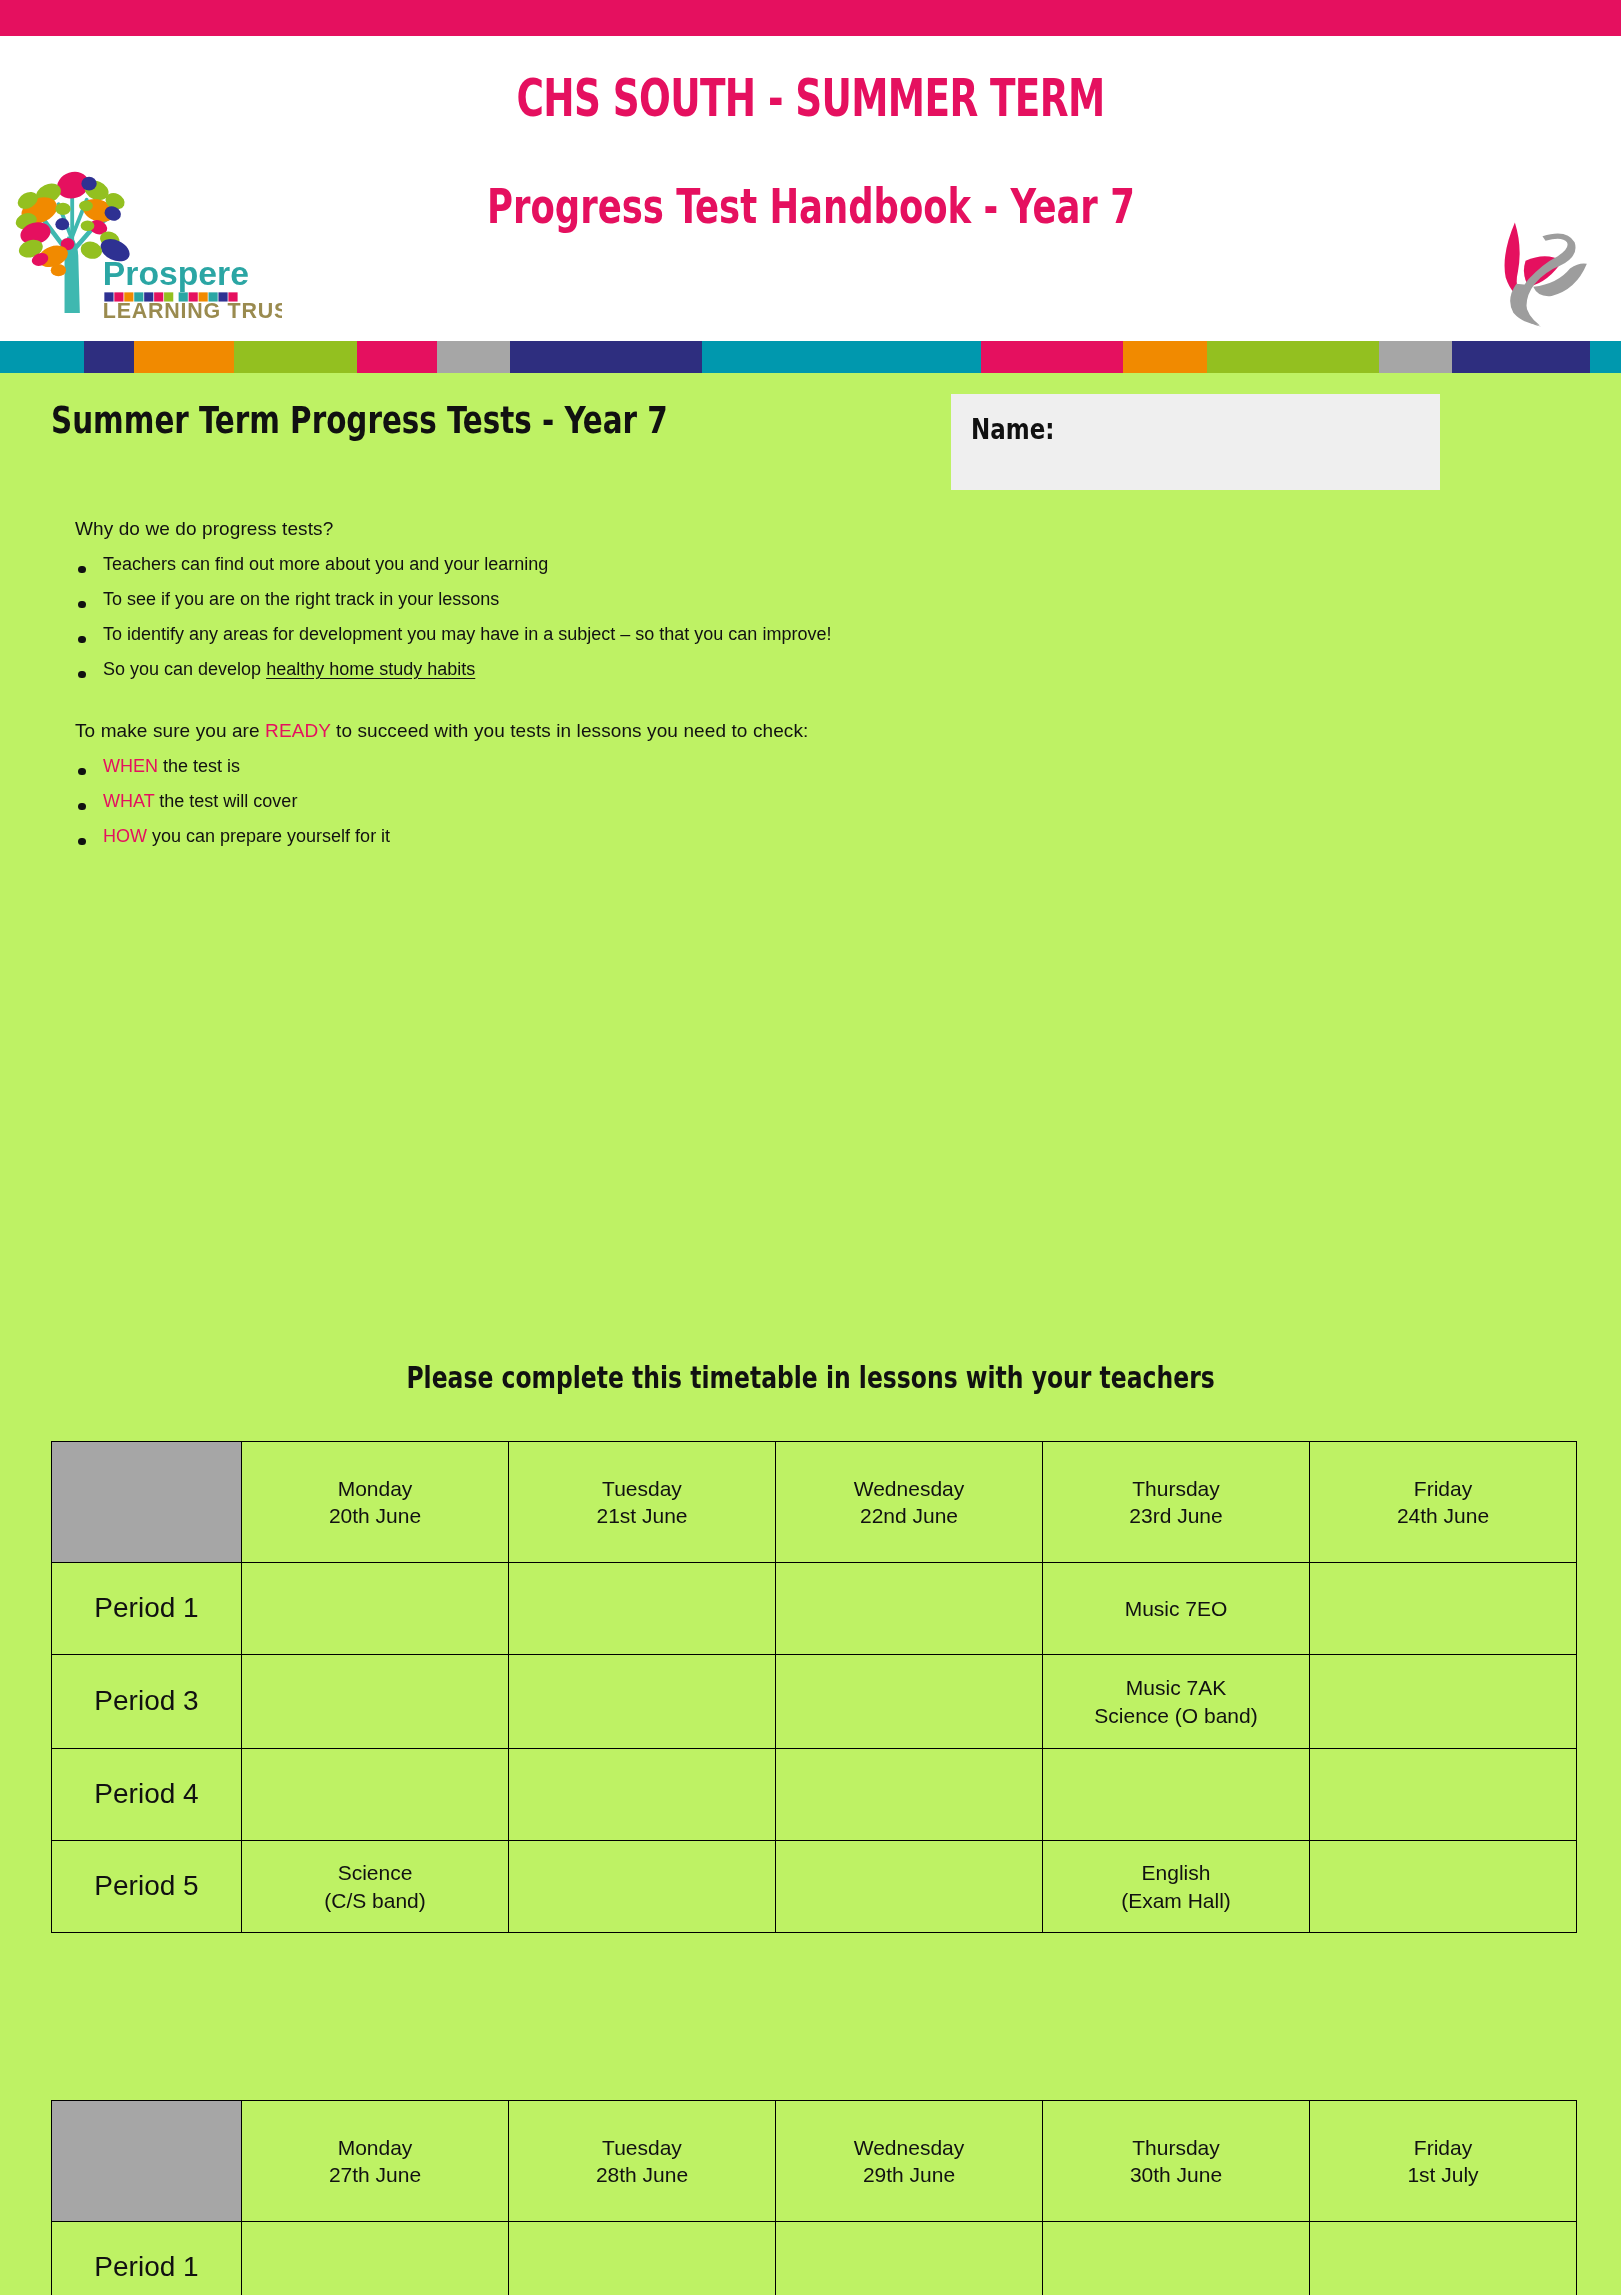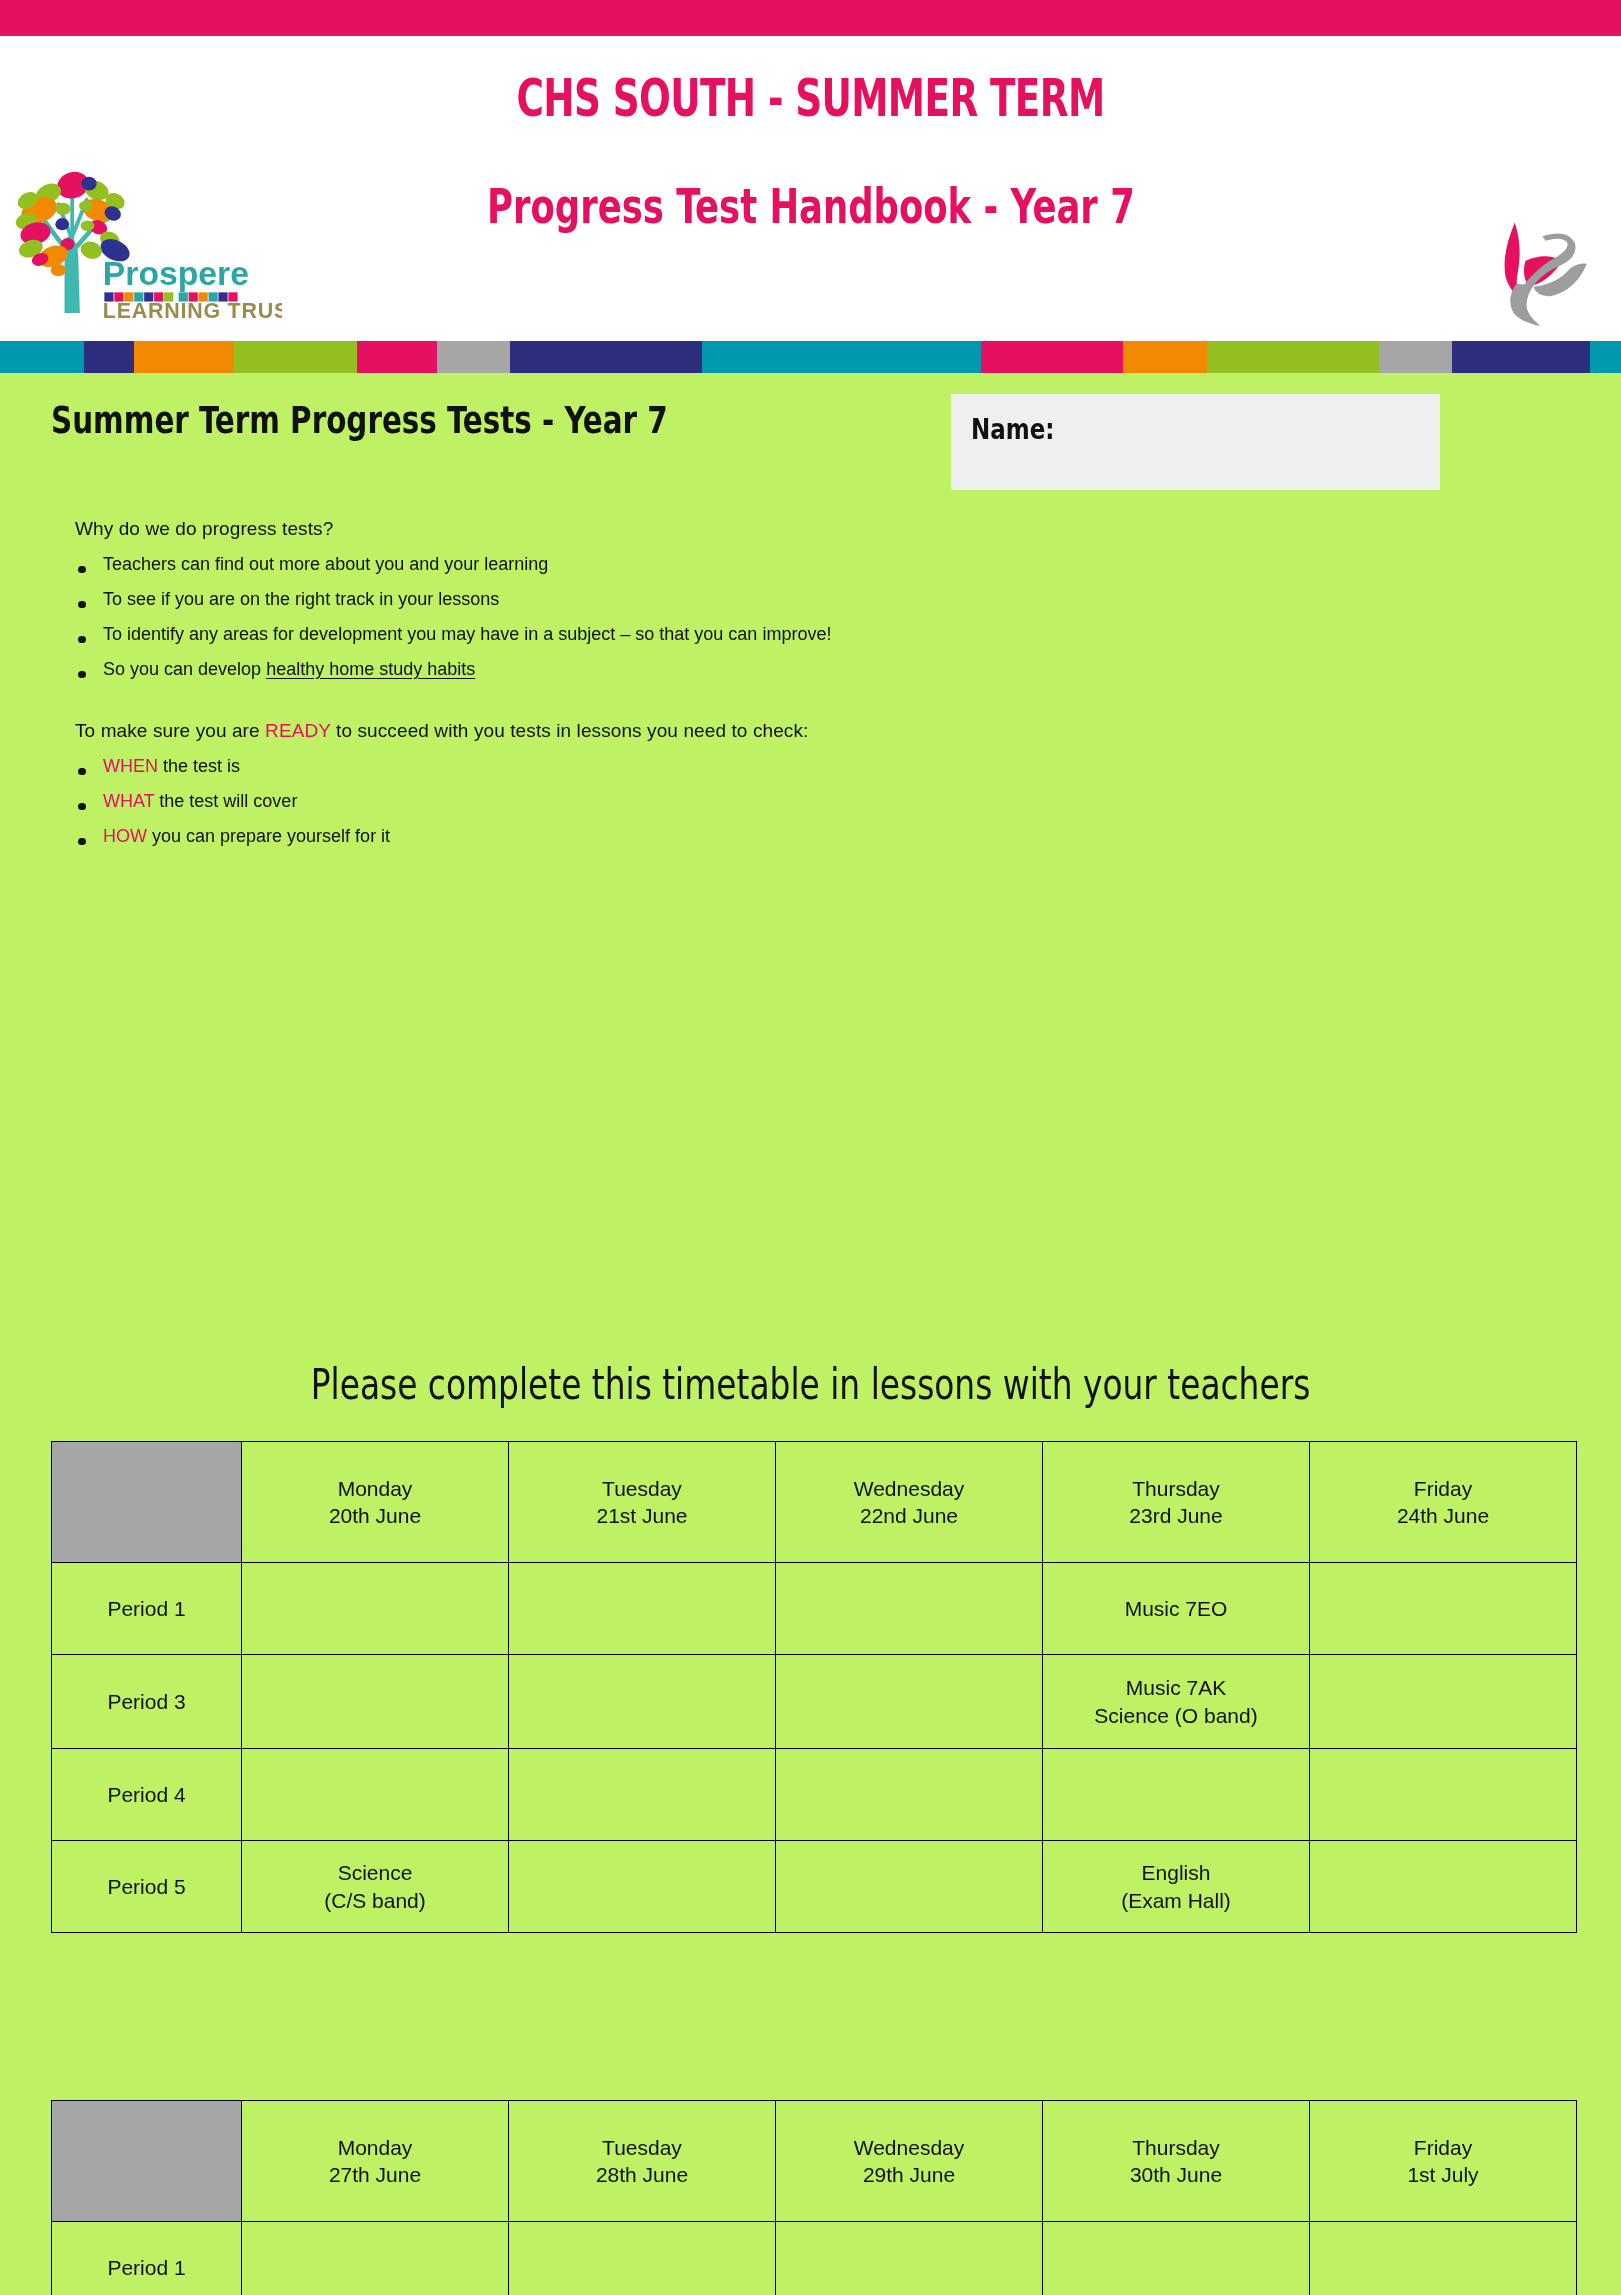--- a/index.html
+++ b/index.html
@@ -192,22 +192,22 @@
   .block-gap { height: 43px; }
 
   
   .table-heading {
     position: absolute;
     left: 0;
     top: 987px;
     width: 1621px;
     text-align: center;
     font-family: "DejaVu Sans Condensed", "Liberation Sans Narrow", "Liberation Sans", sans-serif;
-    font-weight: normal;
-    font-size: 42px;
+    font-weight: bold;
+    font-size: 30px;
     color: #111111;
   }
   .table-heading span {
     display: inline-block;
     transform: scaleX(0.87);
   }
 
   
   .tt {
     position: absolute;
@@ -236,21 +236,21 @@
   .tt .corner {
     background: #a6a6a6;
     border: 1.5px solid #000000;
   }
 
   .tt .hdr { height: 121px; }
   .tt .prow { height: 92px; }
   .tt .prow.tall { height: 94px; }
 
   .tt .period-cell {
-    font-size: 21px;
+    font-size: 28px;
   }
 
   .cell-line { display: block; }
 </style>
 </head>
 <body>
 
 <div class="page">
 
   <div class="top-band"></div>

